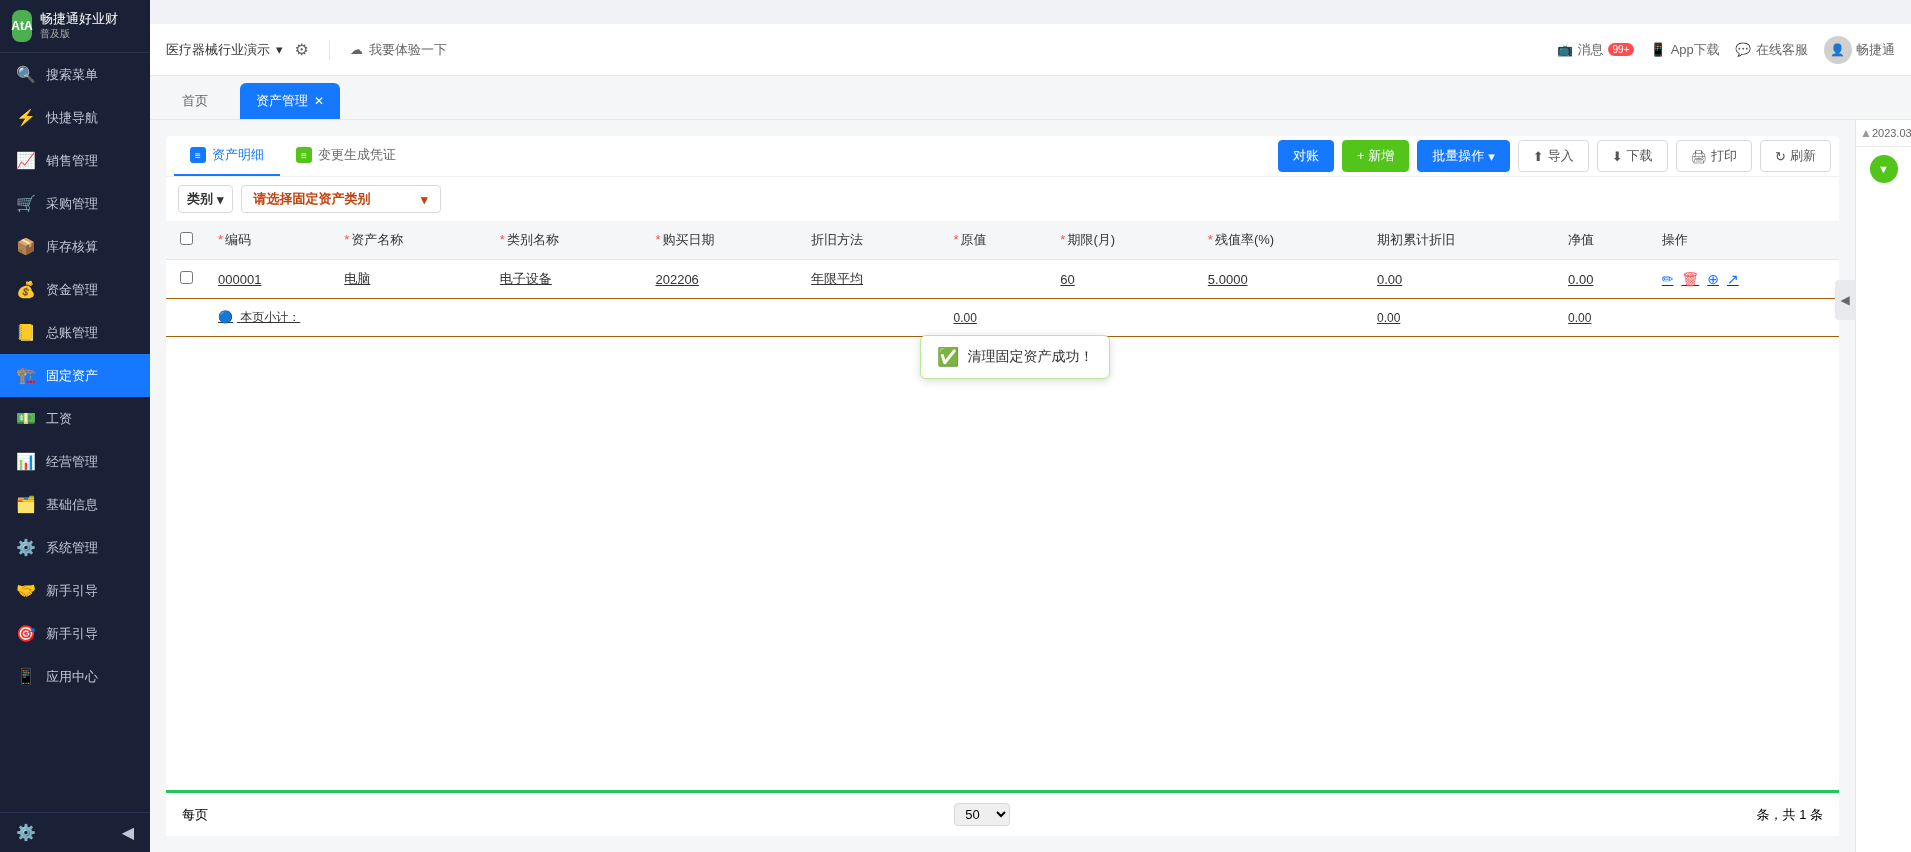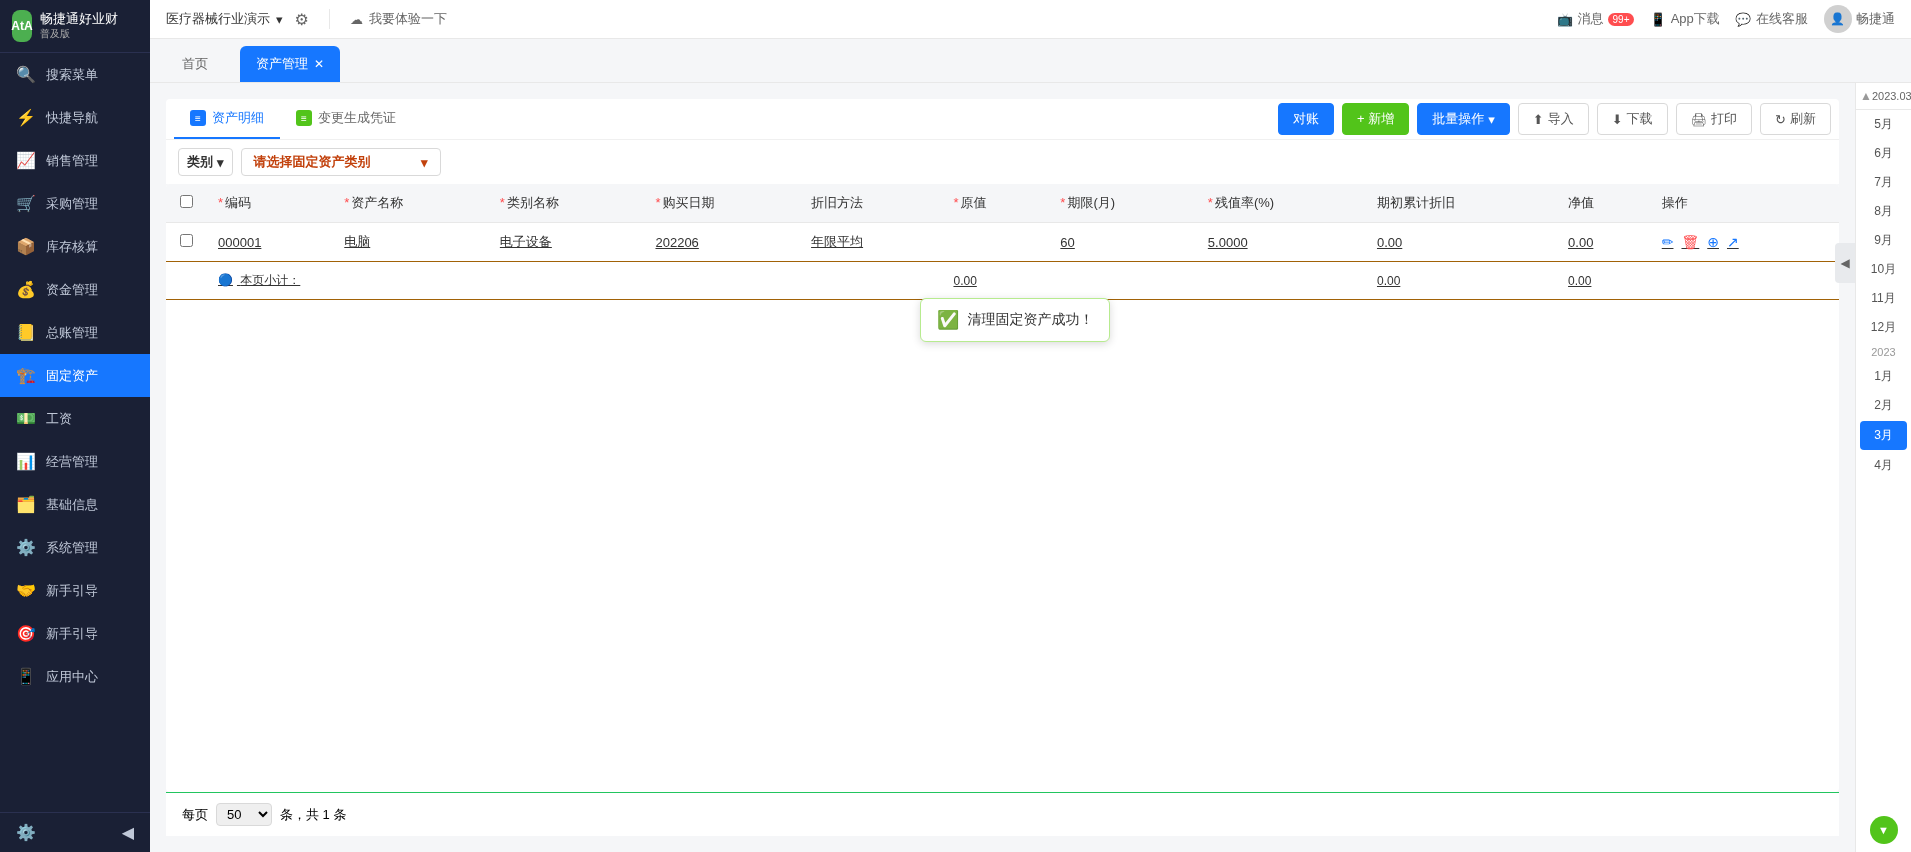--- a/index.html
+++ b/index.html
@@ -54,27 +54,28 @@
     
     .main {
       flex: 1;
       display: flex;
       flex-direction: column;
       overflow: hidden;
     }
 
     
     .topbar {
-      height: 39px;
+      height: 52px;
       background: white;
       display: flex;
       align-items: center;
       padding: 0 16px;
       border-bottom: 1px solid #e8e8e8;
       gap: 12px;
+      margin-top: 24px;
     }
     .topbar-company {
       display: flex; align-items: center; gap: 6px;
       font-size: 13px; color: #333; cursor: pointer;
     }
     .topbar-divider { width: 1px; height: 20px; background: #e8e8e8; margin: 0 8px; }
     .topbar-experience {
       display: flex; align-items: center; gap: 6px;
       color: #666; font-size: 13px; cursor: pointer;
     }
@@ -281,22 +282,23 @@
     .success-icon { color: #52c41a; font-size: 18px; }
     .success-text { color: #333; font-size: 14px; }
 
     
     .pagination {
       display: flex;
       align-items: center;
       gap: 8px;
       padding: 10px 16px;
       background: white;
-      border-top: 1px solid #22c55e;
-      font-size: 13px;
+      border-top: 3px solid #22c55e;
+      font-size: 13px;
+      justify-content: space-between;
     }
     .page-select {
       border: 1px solid #d9d9d9;
       border-radius: 4px;
       padding: 2px 6px;
       font-size: 13px;
     }
 
     
     .calendar-panel {
@@ -619,35 +621,20 @@
       <span class="success-icon">✅</span>
       <span class="success-text">清理固定资产成功！</span>
     </div>
 
     <div class="calendar-panel">
       <div class="calendar-header">
         <span style="cursor:pointer; color:#999;">▲</span>
         <span style="font-size:11px; color:#666;">2023.03</span>
         <span style="cursor:pointer; color:#999;"></span>
       </div>
-      <div class="calendar-scroll">
-        <div class="calendar-month">5月</div>
-        <div class="calendar-month">6月</div>
-        <div class="calendar-month">7月</div>
-        <div class="calendar-month">8月</div>
-        <div class="calendar-month">9月</div>
-        <div class="calendar-month">10月</div>
-        <div class="calendar-month">11月</div>
-        <div class="calendar-month">12月</div>
-        <div class="calendar-year">2023</div>
-        <div class="calendar-month">1月</div>
-        <div class="calendar-month">2月</div>
-        <div class="calendar-month current">3月</div>
-        <div class="calendar-month">4月</div>
-      </div>
       <div class="panel-bottom">
         <div class="panel-circle">▼</div>
       </div>
     </div>
 
     <div class="panel-toggle">◀</div>
   </div>
 </div>
 
 </body></html>

